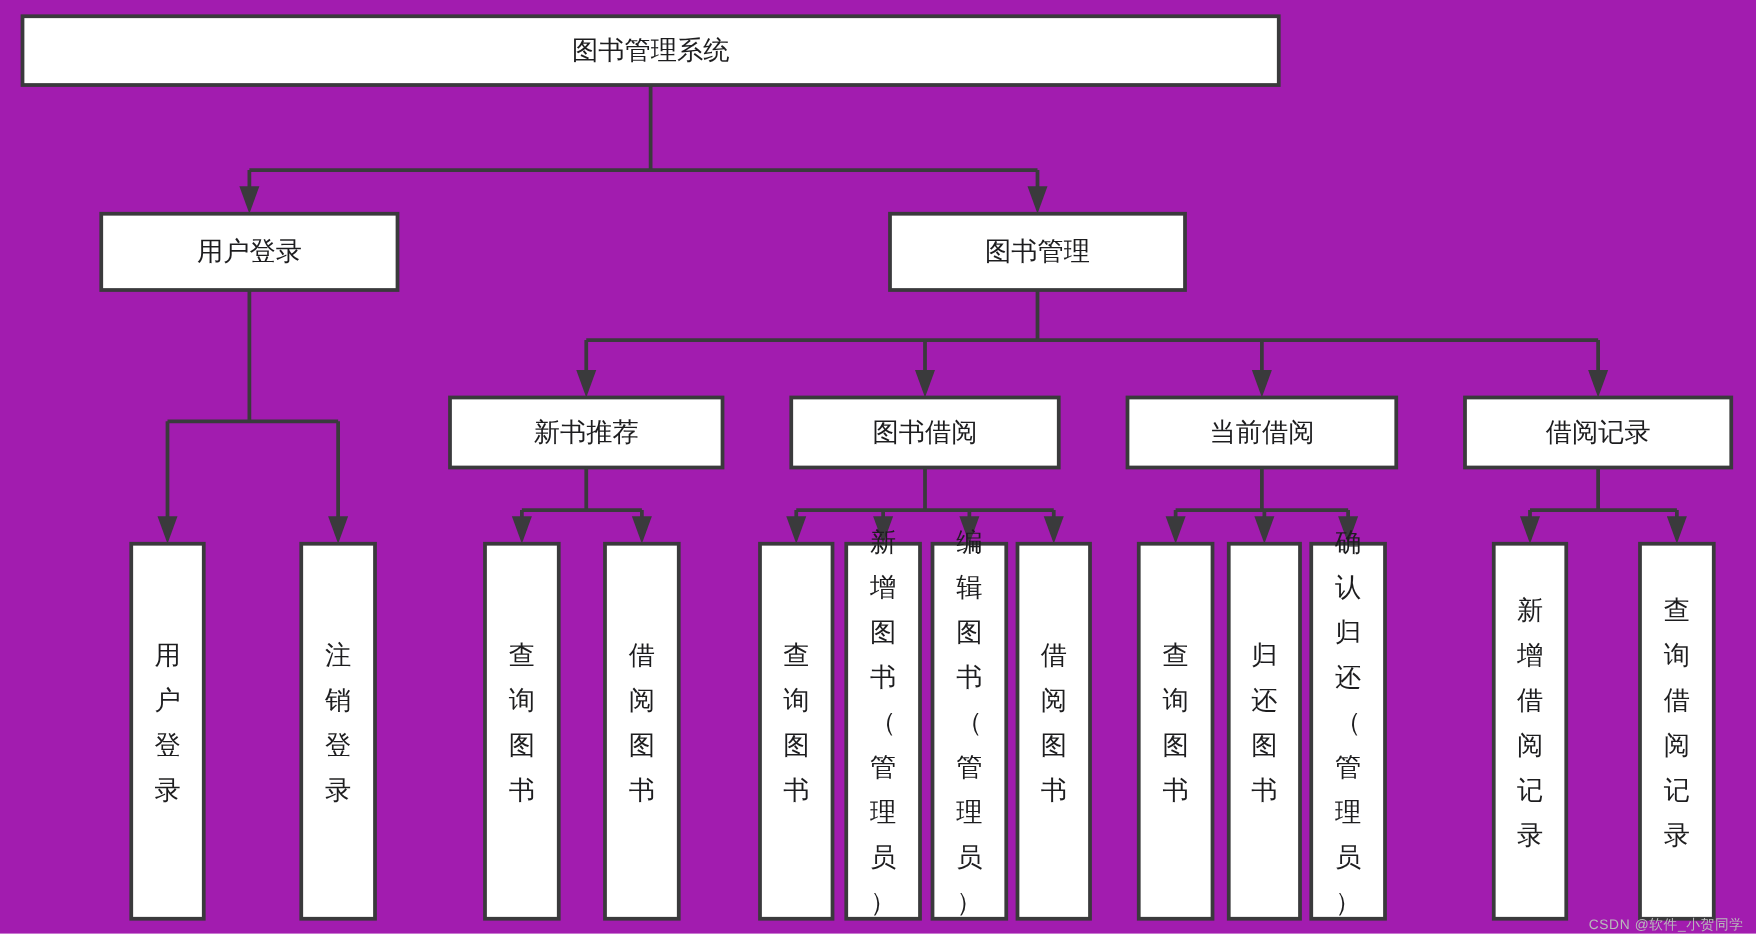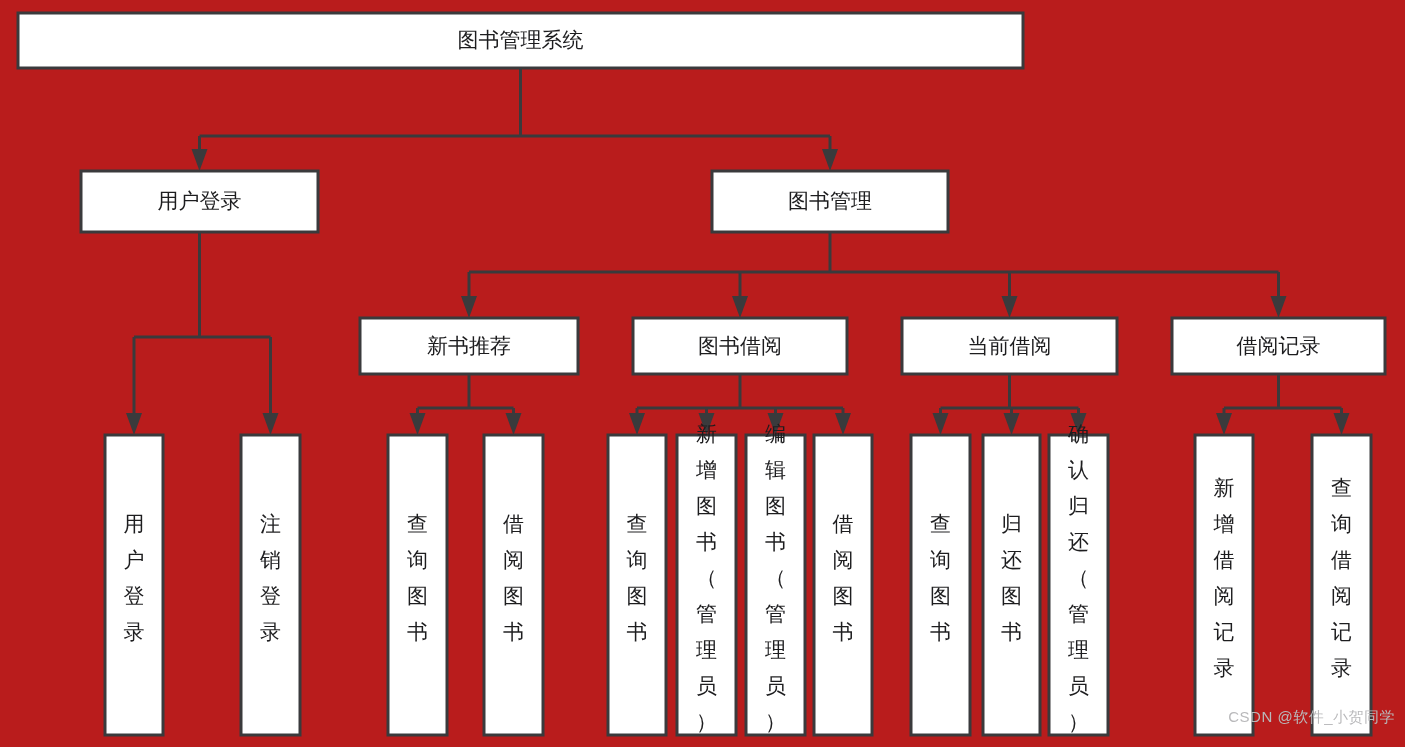--- a/index.html
+++ b/index.html
@@ -8,21 +8,21 @@
     padding: 0;
     background: #ffffff;
   }
   body {
     font-family: "Liberation Sans", "DejaVu Sans", sans-serif;
   }
   #diagram-root {
     position: relative;
     width: 1405px;
     height: 747px;
-    background: #b91c1c;
+    background: #a21caf;
     overflow: hidden;
     text-decoration: underline;
   }
   svg.diagram-canvas {
     position: absolute;
     left: 0;
     top: 0;
     width: 1405px;
     height: 747px;
   }
@@ -50,23 +50,23 @@
   }
   .node-label-v {
     font-family: "Liberation Sans", "DejaVu Sans", sans-serif;
     font-size: 21px;
     fill: #1d1d1f;
     text-anchor: middle;
   }
   .watermark-text {
     position: absolute;
     right: 10px;
-    bottom: 20px;
-    font-family: "Liberation Sans", "DejaVu Sans", sans-serif;
-    font-size: 15px;
+    bottom: 0;
+    font-family: "Liberation Sans", "DejaVu Sans", sans-serif;
+    font-size: 11px;
     color: #b9b9bb;
     letter-spacing: 0.5px;
     white-space: nowrap;
     user-select: none;
   }
 </style>
 </head>
 <body>
 
 <div id="diagram-root">

